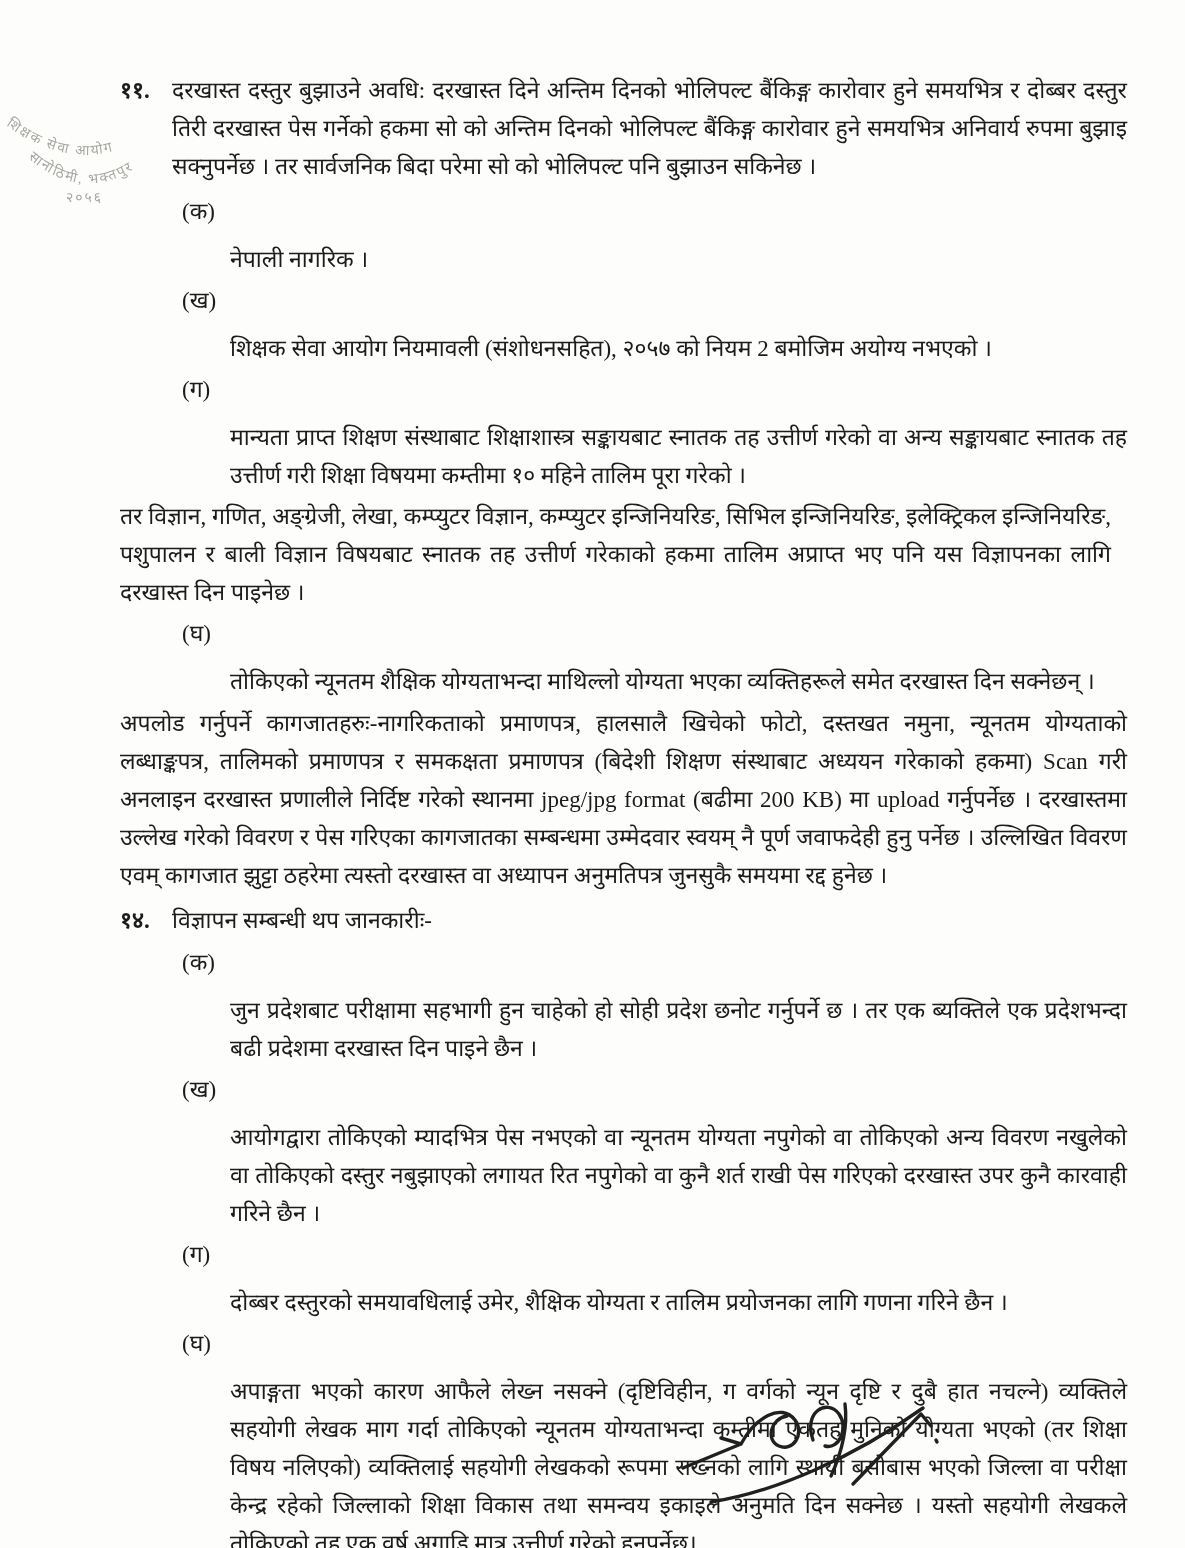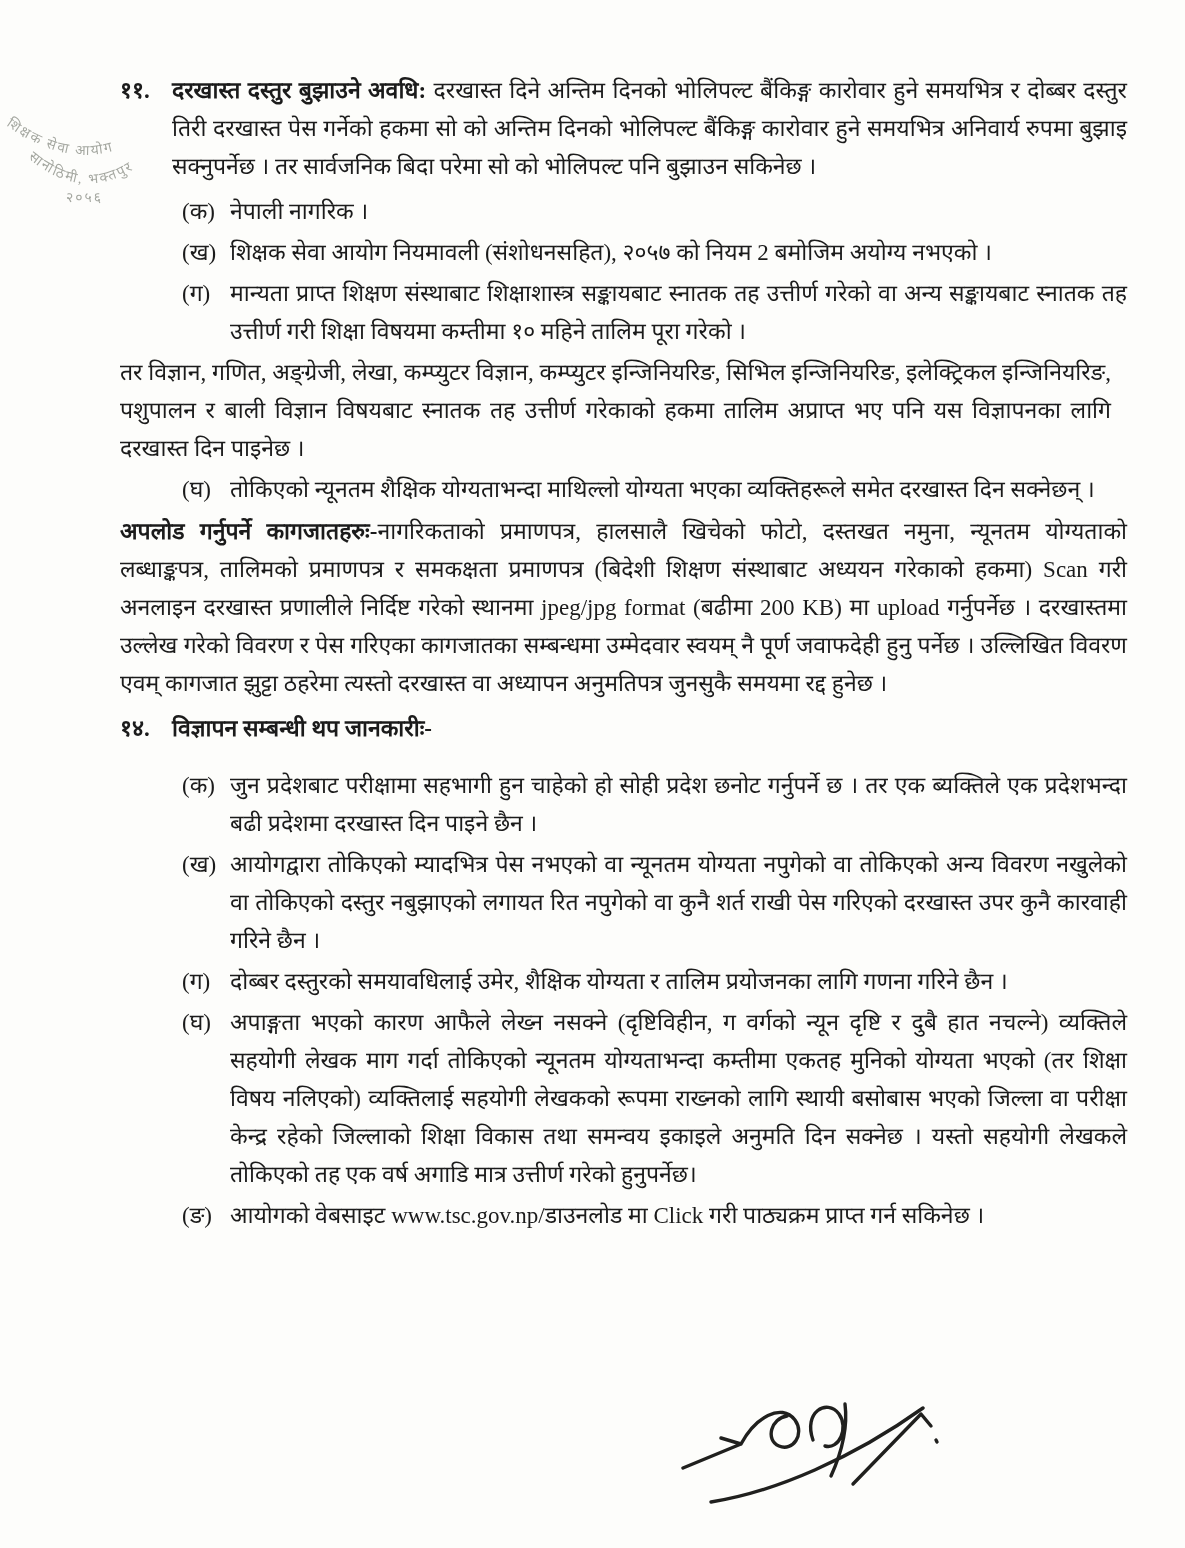--- a/index.html
+++ b/index.html
@@ -14,25 +14,25 @@
     overflow:hidden;
   }
   .content {
     position:absolute;
     left:120px; top:72px;
     width:1007px;
   }
   .item { display:flex; margin-bottom:7px; }
   .item-num { flex:0 0 52px; font-weight:bold; line-height:38px; }
   .item-body { flex:1; line-height:38px; text-align:justify; }
-  .item-heading { font-weight:bold; }
+  .item-heading { font-weight:normal; }
   .subs { margin-left:62px; }
   .sub { display:flex; margin-bottom:3px; }
   .sub-label { flex:0 0 48px; line-height:38px; }
-  .sub-text { flex:1; line-height:38px; text-align:justify; }
+  .sub-text { flex:1; line-height:38px; text-align:justify;margin-top:48px; }
   .exception {
     margin:3px 16px 3px 0;
     line-height:38px;
     text-align:justify;
   }
   .bold { font-weight:normal; }
   .note {
     margin-top:10px;
     line-height:39px;
     text-align:justify;
@@ -104,21 +104,21 @@
       <div class="sub">
         <div class="sub-label">(घ)</div>
         <div class="sub-text">तोकिएको न्यूनतम शैक्षिक योग्यताभन्दा माथिल्लो योग्यता भएका व्यक्तिहरूले समेत दरखास्त दिन सक्नेछन् ।</div>
       </div>
     </div>
 
     <div class="item">
       <div class="item-body"><span class="item-heading">अपलोड गर्नुपर्ने कागजातहरुः-</span><span>नागरिकताको प्रमाणपत्र, हालसालै खिचेको फोटो, दस्तखत नमुना, न्यूनतम योग्यताको लब्धाङ्कपत्र, तालिमको प्रमाणपत्र र समकक्षता प्रमाणपत्र (बिदेशी शिक्षण संस्थाबाट अध्ययन गरेकाको हकमा) Scan गरी अनलाइन दरखास्त प्रणालीले निर्दिष्ट गरेको स्थानमा jpeg/jpg format (बढीमा </span><span class="bold">200 KB</span><span>) मा upload गर्नुपर्नेछ । दरखास्तमा उल्लेख गरेको विवरण र पेस गरिएका कागजातका सम्बन्धमा उम्मेदवार स्वयम् नै पूर्ण जवाफदेही हुनु पर्नेछ । उल्लिखित विवरण एवम् कागजात झुट्टा ठहरेमा त्यस्तो दरखास्त वा अध्यापन अनुमतिपत्र जुनसुकै समयमा रद्द हुनेछ ।</span></div>
     </div>
 
-    <div class="item" style="margin-bottom:19px;">
+    <div class="item" style="margin-bottom:4px;">
       <div class="item-num">१४.</div>
       <div class="item-body item-heading">विज्ञापन सम्बन्धी थप जानकारीः-</div>
     </div>
     <div class="subs">
       <div class="sub">
         <div class="sub-label">(क)</div>
         <div class="sub-text">जुन प्रदेशबाट परीक्षामा सहभागी हुन चाहेको हो सोही प्रदेश छनोट गर्नुपर्ने छ । तर एक ब्यक्तिले एक प्रदेशभन्दा बढी प्रदेशमा दरखास्त दिन पाइने छैन ।</div>
       </div>
       <div class="sub">
         <div class="sub-label">(ख)</div>

